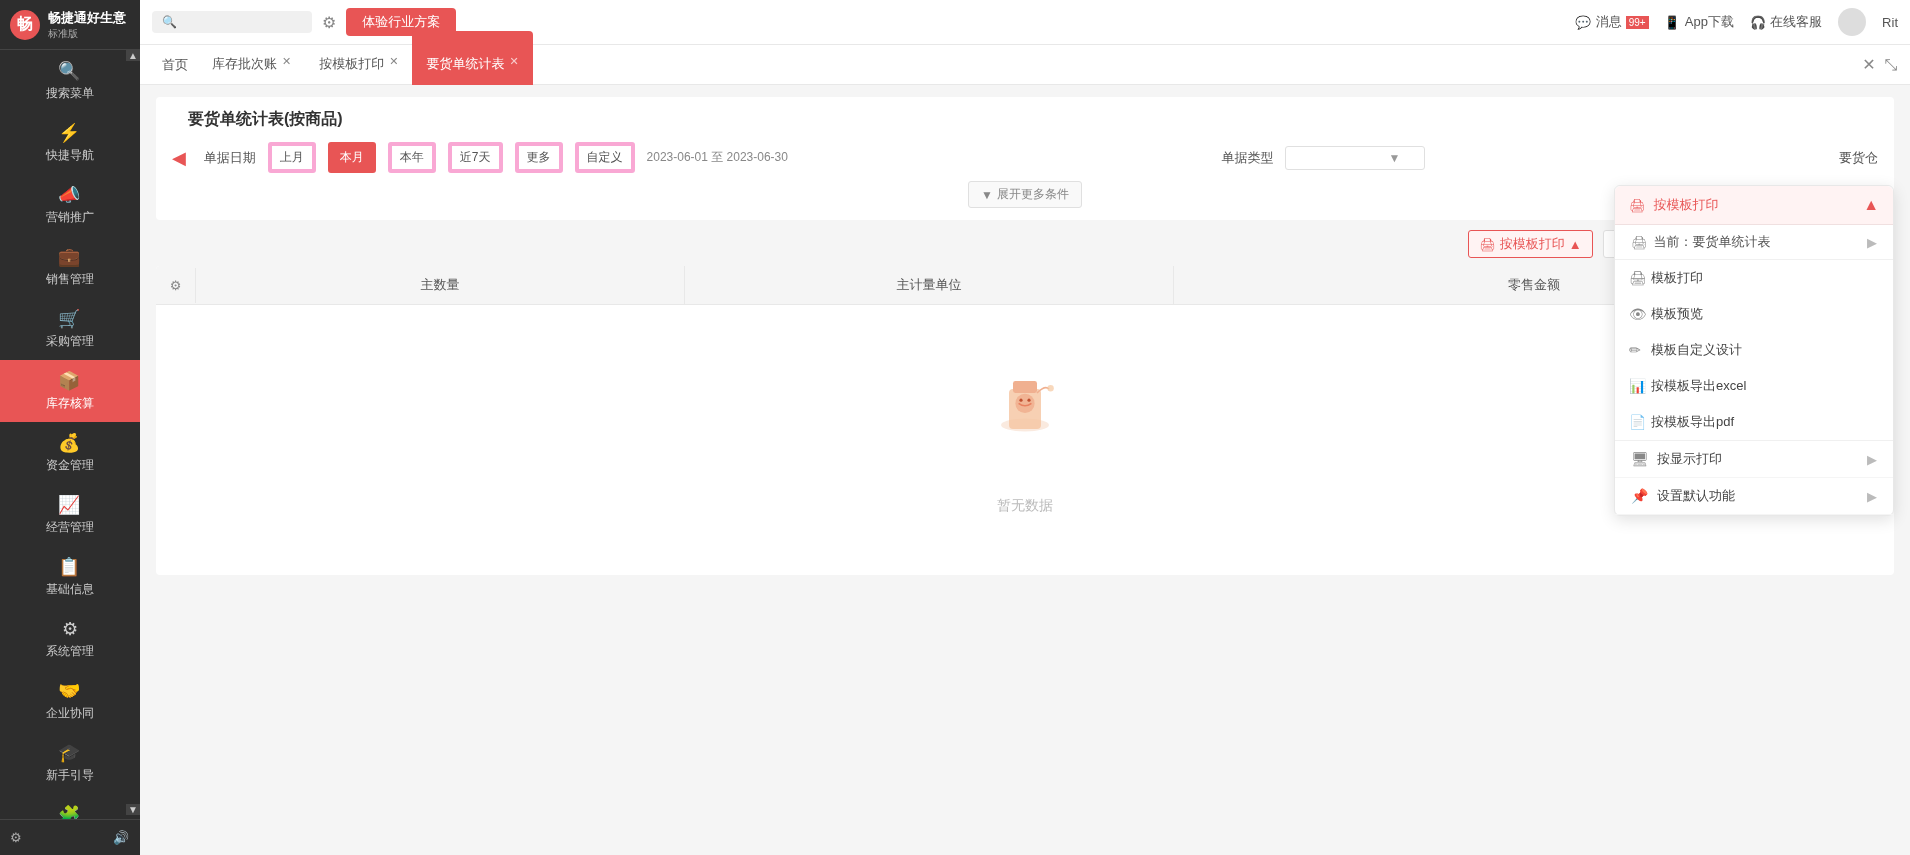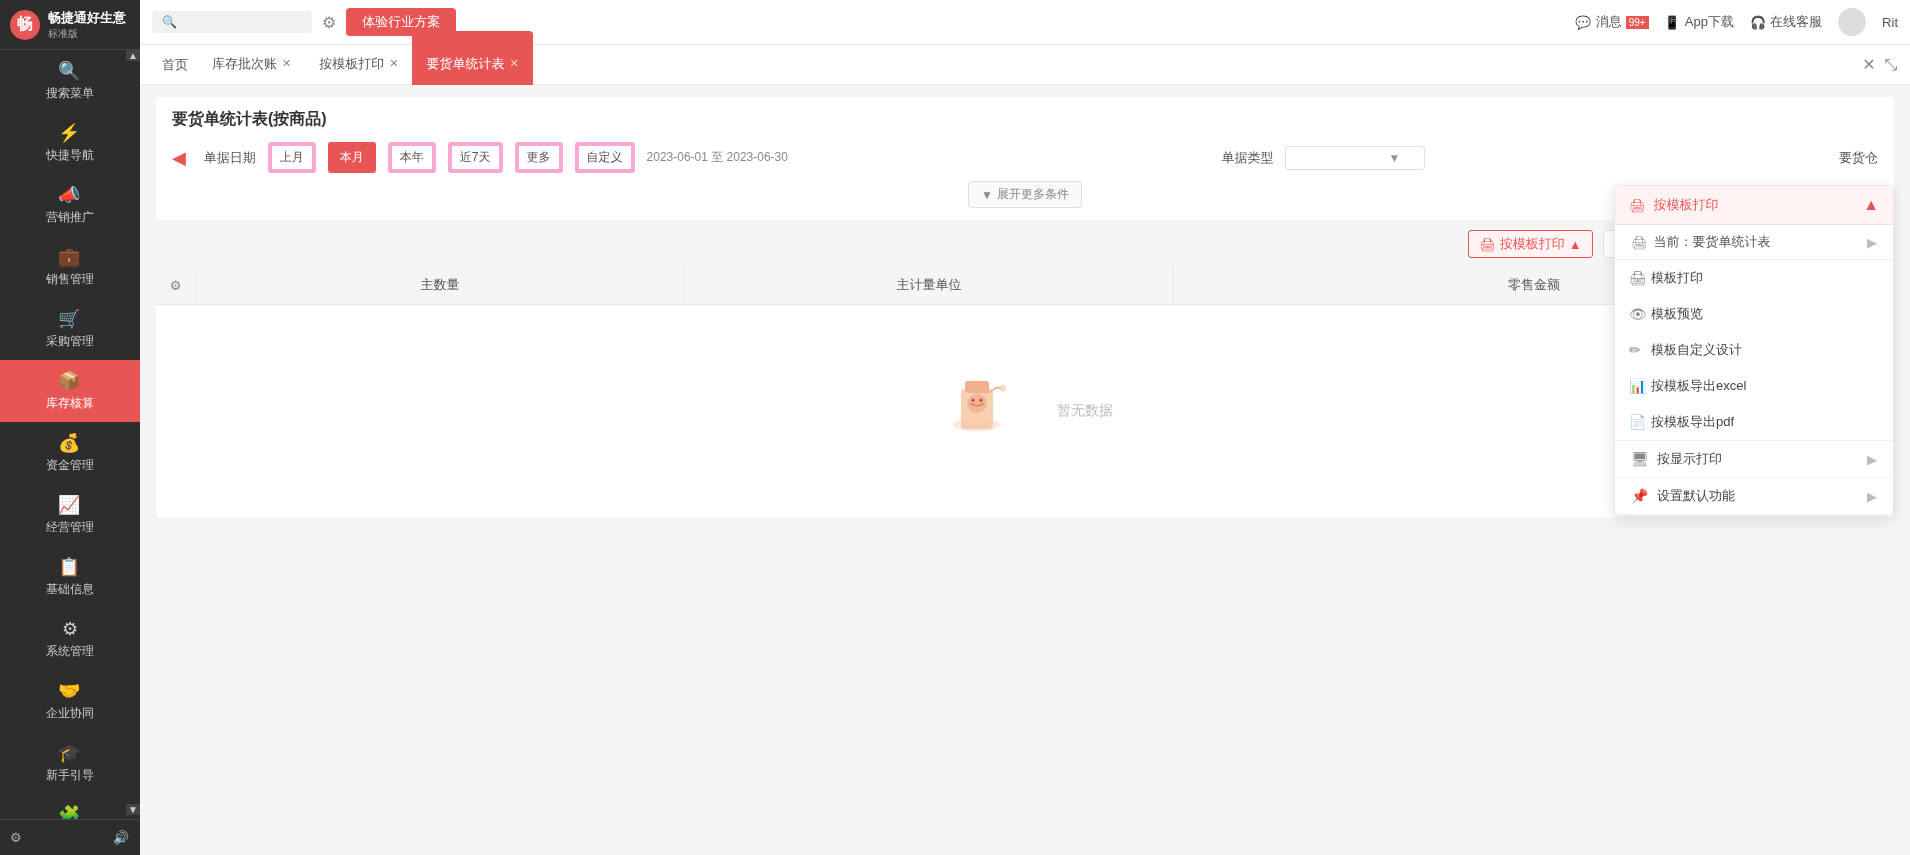--- a/index.html
+++ b/index.html
@@ -151,21 +151,21 @@
       border-bottom: 1px solid #e8e8e8;
       gap: 0;
     }
     .tab-item {
       padding: 24px 14px;
       cursor: pointer;
       font-size: 13px;
       color: #555;
       border-bottom: 2px solid transparent;
       display: flex;
-      align-items: center;
+      align-items: flex-start;
       gap: 5px;
       white-space: nowrap;
     }
     .tab-item.active {
       color: #fff;
       background: #e85555;
       border-radius: 4px 4px 0 0;
     }
     .tab-close {
       font-size: 11px;
@@ -206,20 +206,21 @@
       background: #fff;
       border-radius: 4px;
       padding: 12px 16px;
       margin-bottom: 10px;
     }
     .page-title {
       font-size: 16px;
       font-weight: bold;
       color: #333;
       margin-bottom: 12px;
+      margin-left: 16px;
     }
     .filter-row {
       display: flex;
       align-items: center;
       gap: 12px;
       margin-bottom: 8px;
     }
     .filter-label { color: #555; font-size: 13px; white-space: nowrap; }
     .date-btn {
       border: 4px solid #f9a8d4;
@@ -328,21 +329,21 @@
     .th:last-child { border-right: none; }
     .th-gear { width: 40px; color: #888; }
     .th-product { flex: 2; }
     .th-unit { flex: 1; }
     .th-qty { flex: 1; }
     .th-amount { flex: 1.5; }
 
     
     .empty-state {
       display: flex;
-      flex-direction: row;
+      flex-direction: column;
       align-items: center;
       justify-content: center;
       padding: 60px 20px;
       color: #999;
       gap: 40px;
     }
     .empty-icon {
       width: 80px;
       height: 80px;
       margin-bottom: 12px;

